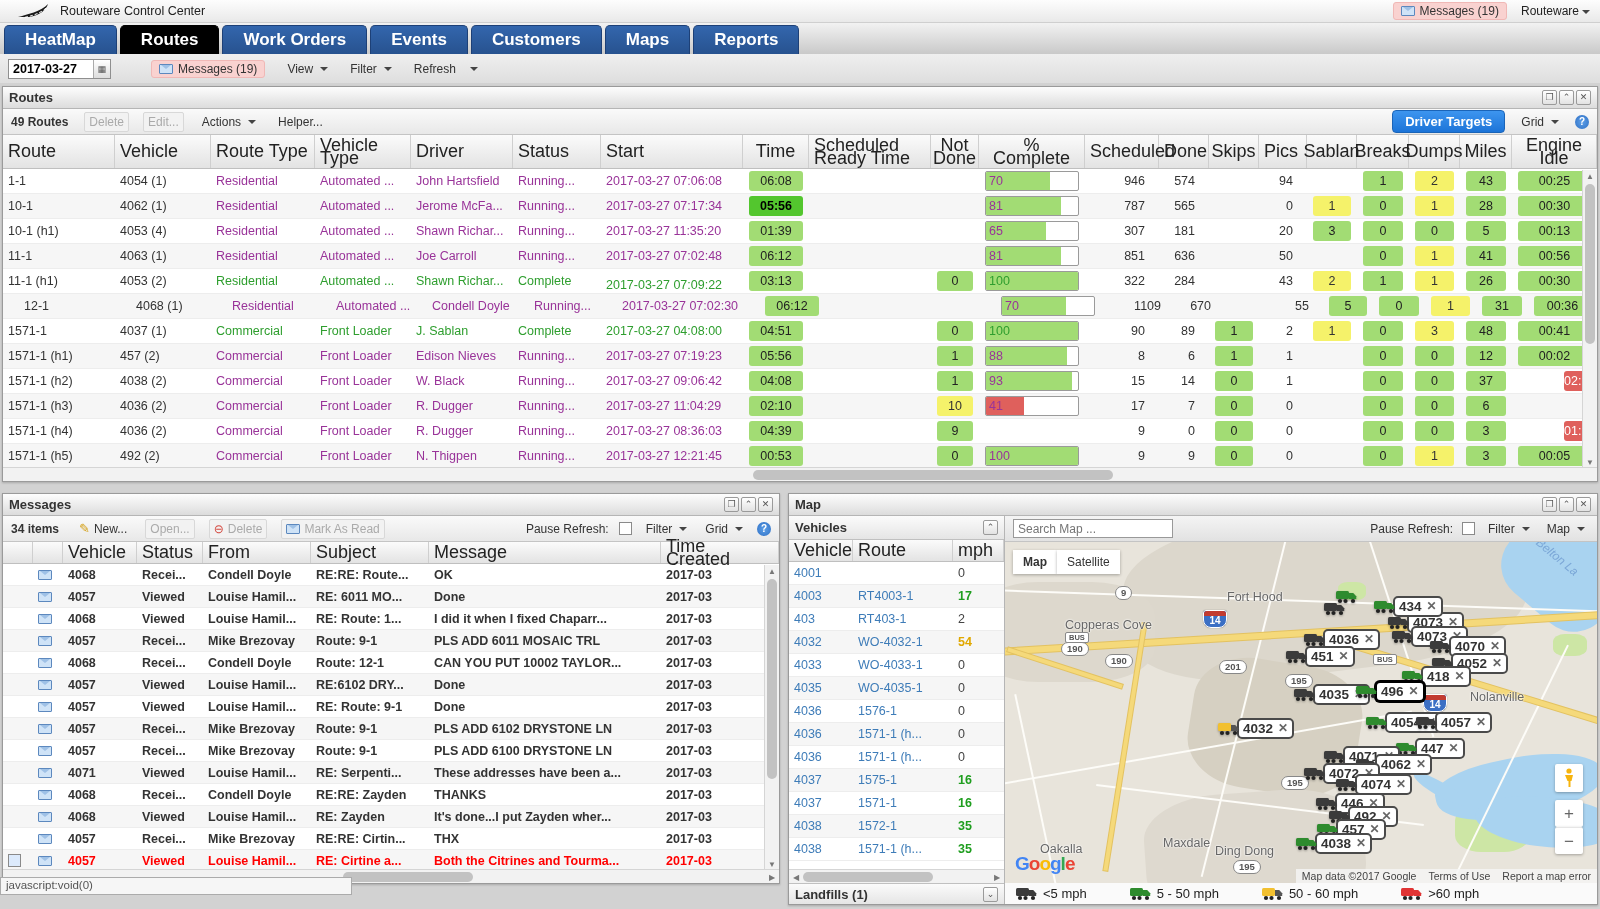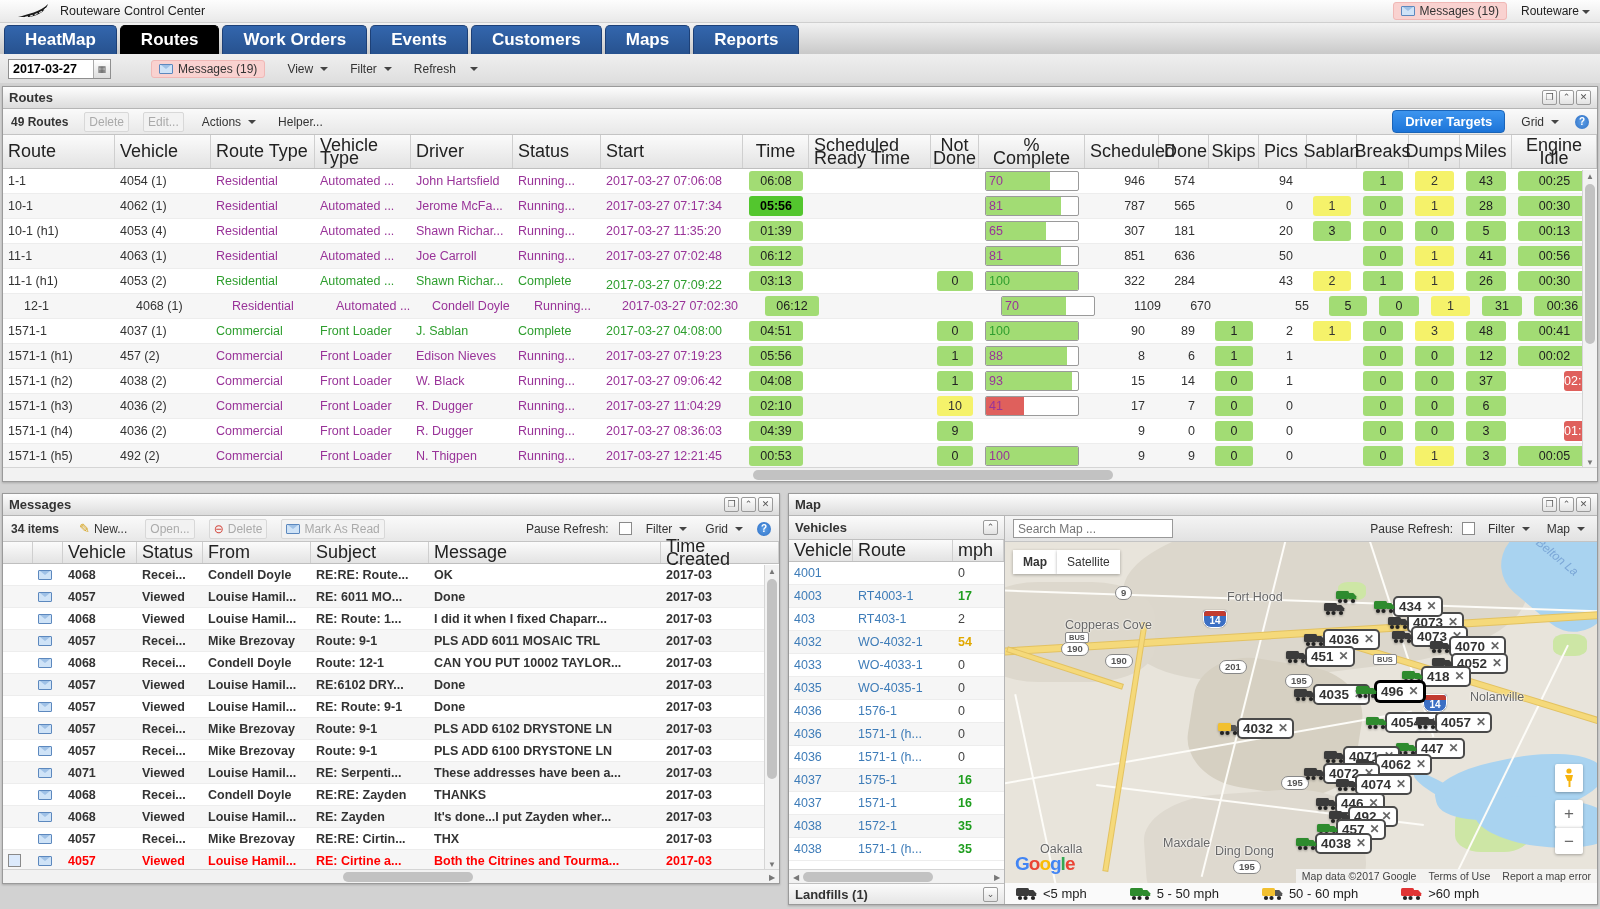--- a/index.html
+++ b/index.html
@@ -1501,13 +1501,14 @@
                 <circle cx="10.5" cy="11" r="2.1" fill="#222"></circle>
                 <circle cx="18" cy="11" r="2.1" fill="#222"></circle>
               </svg>
               <span>&gt;60 mph</span>
             </span>
           </div>
       </div>
     </div>
   </div>
 
+  <div class="statusbar">javascript:void(0)</div>
 </div>
 
 </body></html>

